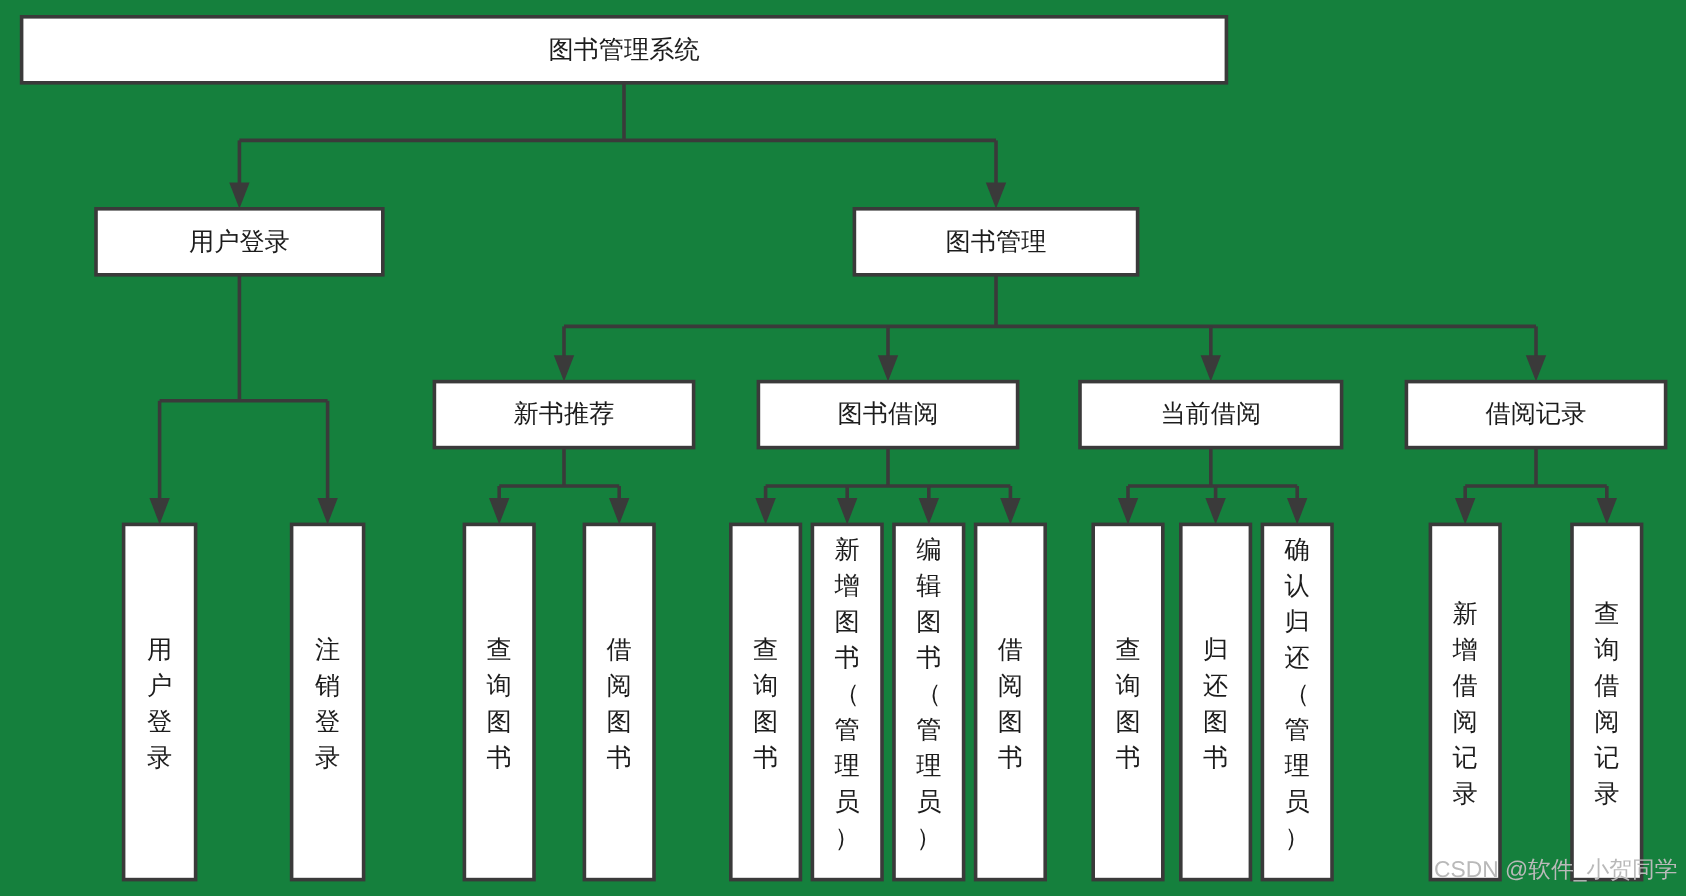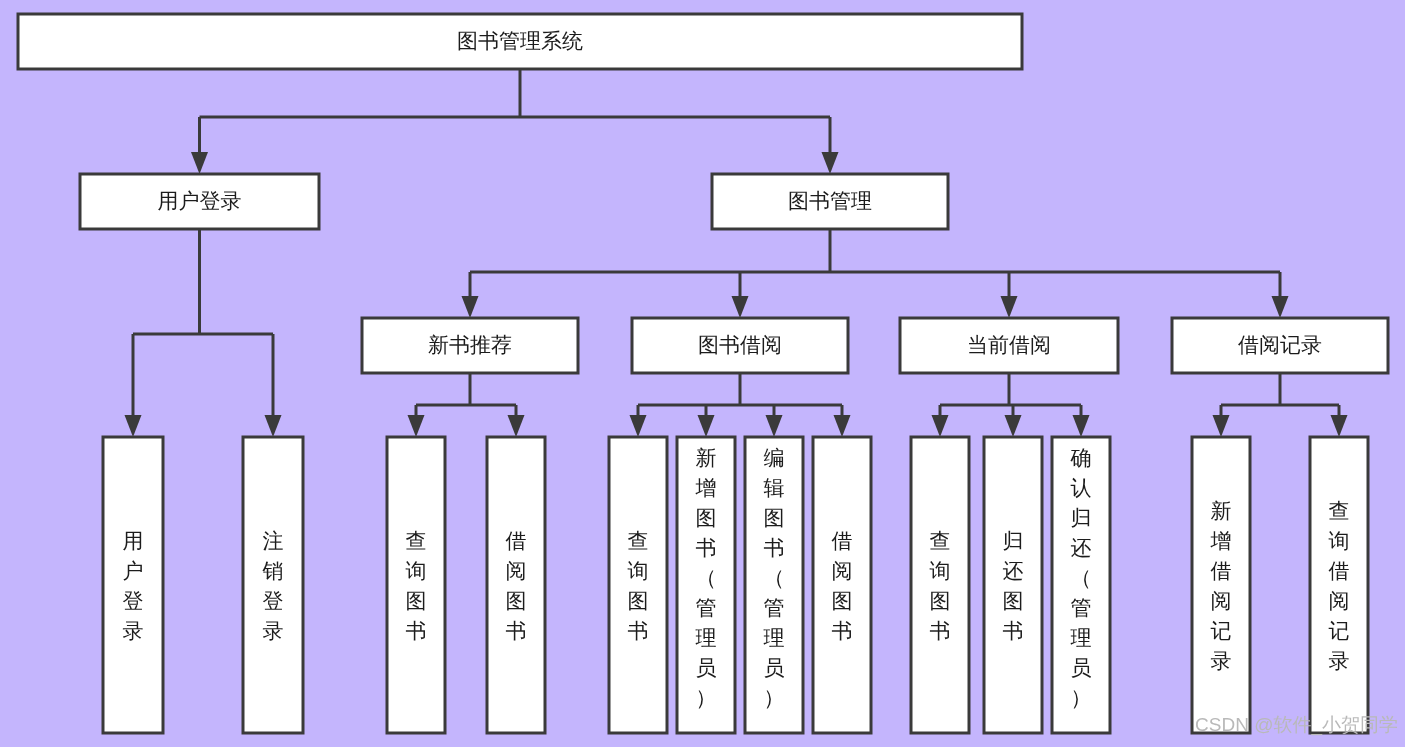--- a/index.html
+++ b/index.html
@@ -8,21 +8,21 @@
     padding: 0;
     background: #ffffff;
   }
   body {
     font-family: "Liberation Sans", "DejaVu Sans", sans-serif;
   }
   #diagram-root {
     position: relative;
     width: 1405px;
     height: 747px;
-    background: #c4b5fd;
+    background: #15803d;
     overflow: hidden;
   }
   svg.tree-canvas {
     position: absolute;
     left: 0;
     top: 0;
     width: 1405px;
     height: 747px;
     display: block;
   }

